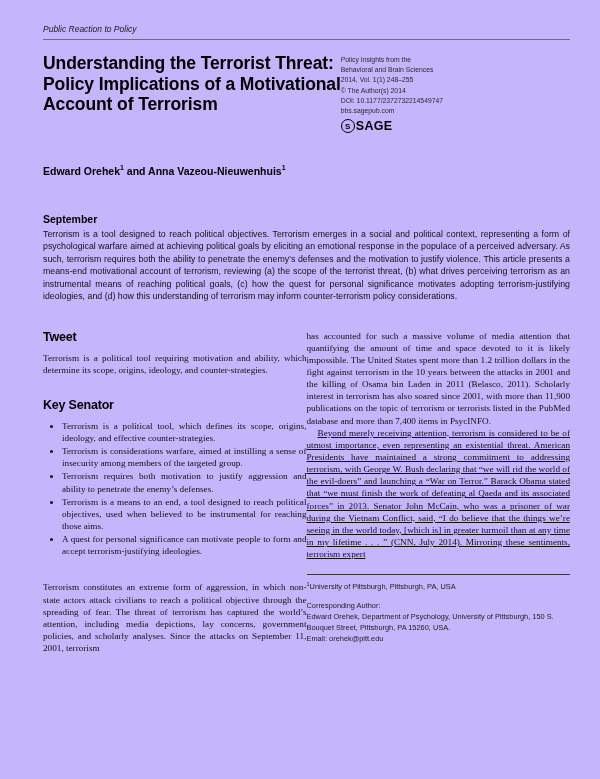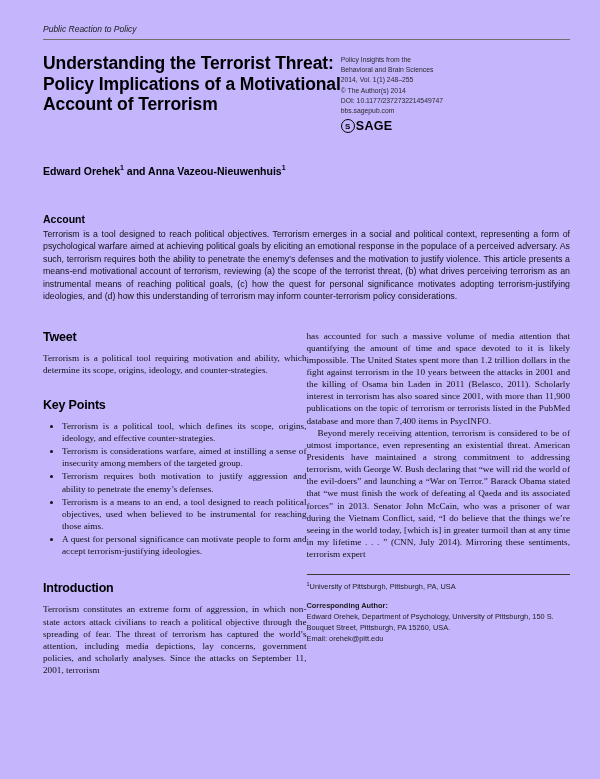--- a/index.html
+++ b/index.html
@@ -38,29 +38,29 @@
   .sans-body { font:8.8px/1.42 "Liberation Sans", sans-serif; text-align:justify; color:#111; margin:0; }
 
   .columns { display:flex; margin-top:27px; }
   .col { flex:1; min-width:0; }
   .sec-head { font:bold 12.5px "Liberation Sans", sans-serif; margin:0 0 8px 0; letter-spacing:-0.2px; color:#000; }
   .serif-body { font:9.2px/1.32 "Liberation Serif", serif; text-align:justify; margin:0; }
   .keypoints-section { margin-top:22px; }
   .intro-section { margin-top:24px; }
   .kp-list { margin:0; padding-left:19px; }
   .kp-list li { font:9.2px/1.32 "Liberation Serif", serif; text-align:justify; margin-bottom:1px; }
-  .indent { text-indent:11px; }
+  .indent { text-indent:11px;text-decoration:underline; }
 
   .footnote {
     margin-top:14px; border-top:1px solid #3a3a3a; padding-top:6px;
     font:7.4px/1.45 "Liberation Sans", sans-serif; color:#1c1c1c;
   }
   .fn-affil { margin:0 0 8px 0; }
   .fn-affil sup { font-size:5.5px; }
-  .fn-corr-head { font-weight:bold; margin:0; }
+  .fn-corr-head { font-weight:normal; margin:0; }
   .fn-body { margin:0; }
 </style>
 </head>
 <body>
 
 <div class="page">
   <div class="inner">
 
     <div class="running-head">Public Reaction to Policy</div>
     <div class="head-rule"></div>
@@ -79,46 +79,45 @@
         <div class="sage-logo">
           <span class="sage-s">S</span>
           <span class="sage-text">SAGE</span>
         </div>
       </div>
     </div>
 
     <div class="authors"><span>Edward Orehek</span><sup>1</sup><span> and </span><span>Anna Vazeou-Nieuwenhuis</span><sup>1</sup></div>
 
     <div class="abstract">
-      <p class="sec-head-sm">Account</p>
+      <p class="sec-head-sm">September</p>
       <p class="sans-body">Terrorism is a tool designed to reach political objectives. Terrorism emerges in a social and political context, representing a form of psychological warfare aimed at achieving political goals by eliciting an emotional response in the populace of a perceived adversary. As such, terrorism requires both the ability to penetrate the enemy’s defenses and the motivation to justify violence. This article presents a means-end motivational account of terrorism, reviewing (a) the scope of the terrorist threat, (b) what drives perceiving terrorism as an instrumental means of reaching political goals, (c) how the quest for personal significance motivates adopting terrorism-justifying ideologies, and (d) how this understanding of terrorism may inform counter-terrorism policy considerations.</p>
     </div>
 
 
     <div class="columns">
 
       <div class="col">
         <div>
           <p class="sec-head">Tweet</p>
           <p class="serif-body">Terrorism is a political tool requiring motivation and ability, which determine its scope, origins, ideology, and counter-strategies.</p>
         </div>
 
         <div class="keypoints-section">
-          <p class="sec-head">Key Points</p>
+          <p class="sec-head">Key Senator</p>
           <ul class="kp-list">
             <li>Terrorism is a political tool, which defines its scope, origins, ideology, and effective counter-strategies.</li>
             <li>Terrorism is considerations warfare, aimed at instilling a sense of insecurity among members of the targeted group.</li>
             <li>Terrorism requires both motivation to justify aggression and ability to penetrate the enemy’s defenses.</li>
             <li>Terrorism is a means to an end, a tool designed to reach political objectives, used when believed to be instrumental for reaching those aims.</li>
             <li>A quest for personal significance can motivate people to form and accept terrorism-justifying ideologies.</li>
           </ul>
         </div>
 
         <div class="intro-section">
-          <p class="sec-head">Introduction</p>
           <p class="serif-body">Terrorism constitutes an extreme form of aggression, in which non-state actors attack civilians to reach a political objective through the spreading of fear. The threat of terrorism has captured the world’s attention, including media depictions, lay concerns, government policies, and scholarly analyses. Since the attacks on September 11, 2001, terrorism</p>
         </div>
       </div>
 
       <div class="col">
         <p class="serif-body">has accounted for such a massive volume of media attention that quantifying the amount of time and space devoted to it is likely impossible. The United States spent more than 1.2 trillion dollars in the fight against terrorism in the 10 years between the attacks in 2001 and the killing of Osama bin Laden in 2011 (Belasco, 2011). Scholarly interest in terrorism has also soared since 2001, with more than 11,900 publications on the topic of terrorism or terrorists listed in the PubMed database and more than 7,400 items in PsycINFO.</p>
         <p class="serif-body indent">Beyond merely receiving attention, terrorism is considered to be of utmost importance, even representing an existential threat. American Presidents have maintained a strong commitment to addressing terrorism, with George W. Bush declaring that “we will rid the world of the evil-doers” and launching a “War on Terror.” Barack Obama stated that “we must finish the work of defeating al Qaeda and its associated forces” in 2013. Senator John McCain, who was a prisoner of war during the Vietnam Conflict, said, “I do believe that the things we’re seeing in the world today, [which is] in greater turmoil than at any time in my lifetime . . . ” (CNN, July 2014). Mirroring these sentiments, terrorism expert</p>
 
         <div class="footnote">
           <p class="fn-affil"><sup>1</sup><span>University of Pittsburgh, Pittsburgh, PA, USA</span></p>

